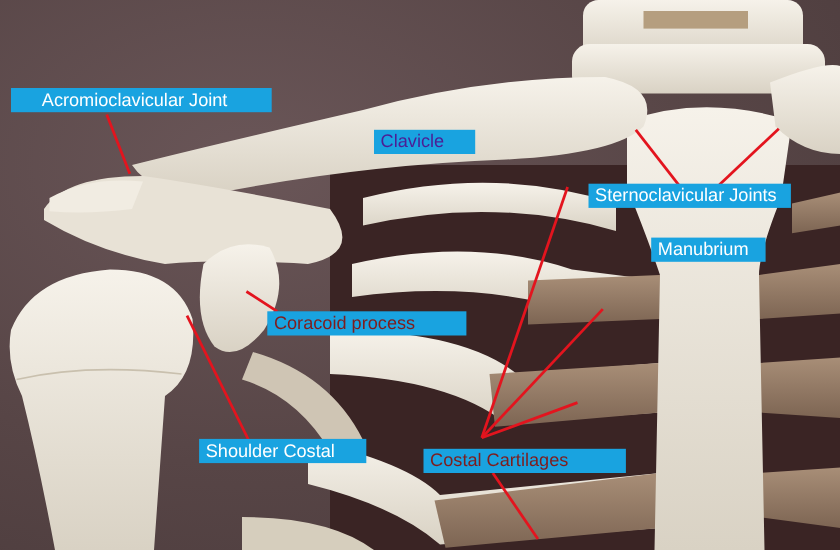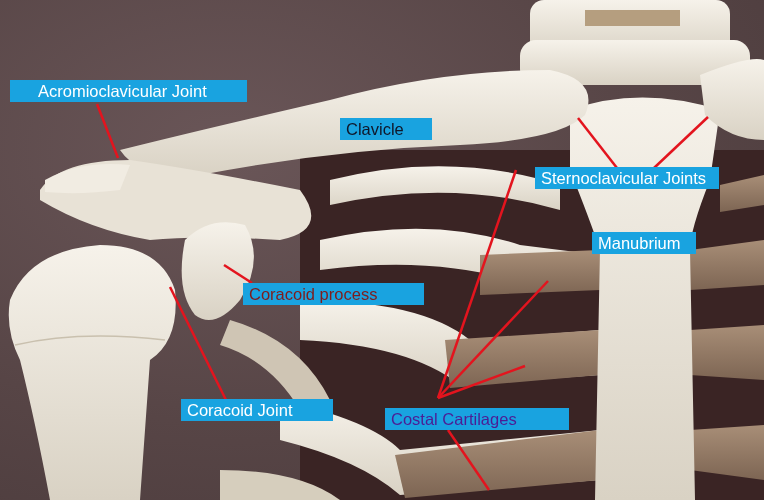--- a/index.html
+++ b/index.html
@@ -84,20 +84,20 @@
       <line x1="224" y1="265" x2="252" y2="283" stroke="#e3141e" stroke-width="2.5"></line>
       <line x1="170" y1="287" x2="226" y2="400" stroke="#e3141e" stroke-width="2.5"></line>
       <line x1="516" y1="170" x2="438" y2="398" stroke="#e3141e" stroke-width="2.5"></line>
       <line x1="548" y1="281" x2="438" y2="398" stroke="#e3141e" stroke-width="2.5"></line>
       <line x1="525" y1="366" x2="438" y2="398" stroke="#e3141e" stroke-width="2.5"></line>
       <line x1="448" y1="430" x2="489" y2="490" stroke="#e3141e" stroke-width="2.5"></line>
     </svg>
 
   <div id="labels">
     <div class="label" style="left: 10px; top: 80px; width: 237px; background: rgb(25, 163, 224); color: rgb(255, 255, 255); padding-left: 28px;">Acromioclavicular Joint</div>
-    <div class="label" style="left: 340px; top: 118px; width: 92px; background: rgb(25, 163, 224); color: #0f172a;">Clavicle</div>
+    <div class="label" style="left: 340px; top: 118px; width: 92px; background: rgb(25, 163, 224); color: #4c1d95;">Clavicle</div>
     <div class="label" style="left: 535px; top: 167px; width: 184px; background: rgb(25, 163, 224); color: rgb(255, 255, 255);">Sternoclavicular Joints</div>
-    <div class="label" style="left: 592px; top: 216px; width: 104px; background: rgb(25, 163, 224); color: rgb(255, 255, 255); margin-top: 16px;">Manubrium</div>
+    <div class="label" style="left: 592px; top: 216px; width: 104px; background: rgb(25, 163, 224); color: rgb(255, 255, 255);">Manubrium</div>
     <div class="label" style="left: 243px; top: 283px; width: 181px; background: rgb(25, 163, 224); color: #7f1d1d;">Coracoid process</div>
-    <div class="label" style="left: 181px; top: 399px; width: 152px; background: rgb(25, 163, 224); color: rgb(255, 255, 255);">Coracoid Joint</div>
-    <div class="label" style="left: 385px; top: 408px; width: 184px; background: rgb(25, 163, 224); color: #4c1d95;">Costal Cartilages</div>
+    <div class="label" style="left: 181px; top: 399px; width: 152px; background: rgb(25, 163, 224); color: rgb(255, 255, 255);">Shoulder Costal</div>
+    <div class="label" style="left: 385px; top: 408px; width: 184px; background: rgb(25, 163, 224); color: #7f1d1d;">Costal Cartilages</div>
   </div>
 </div>
 
 </body></html>

